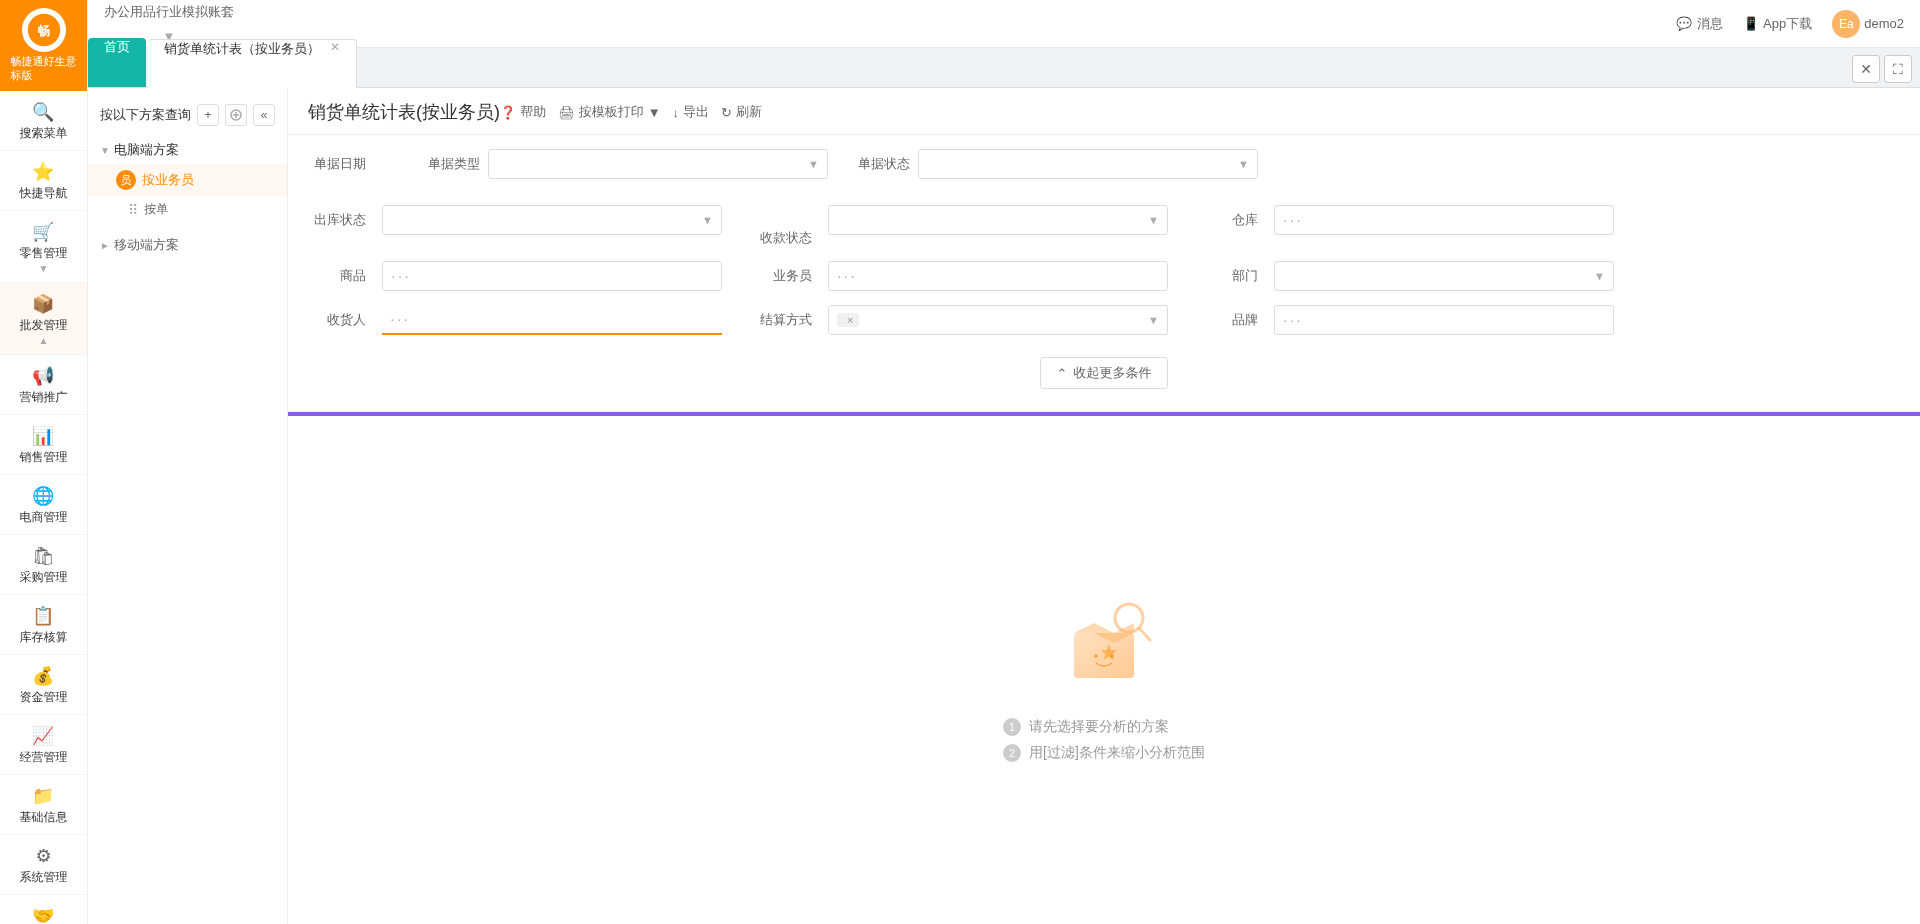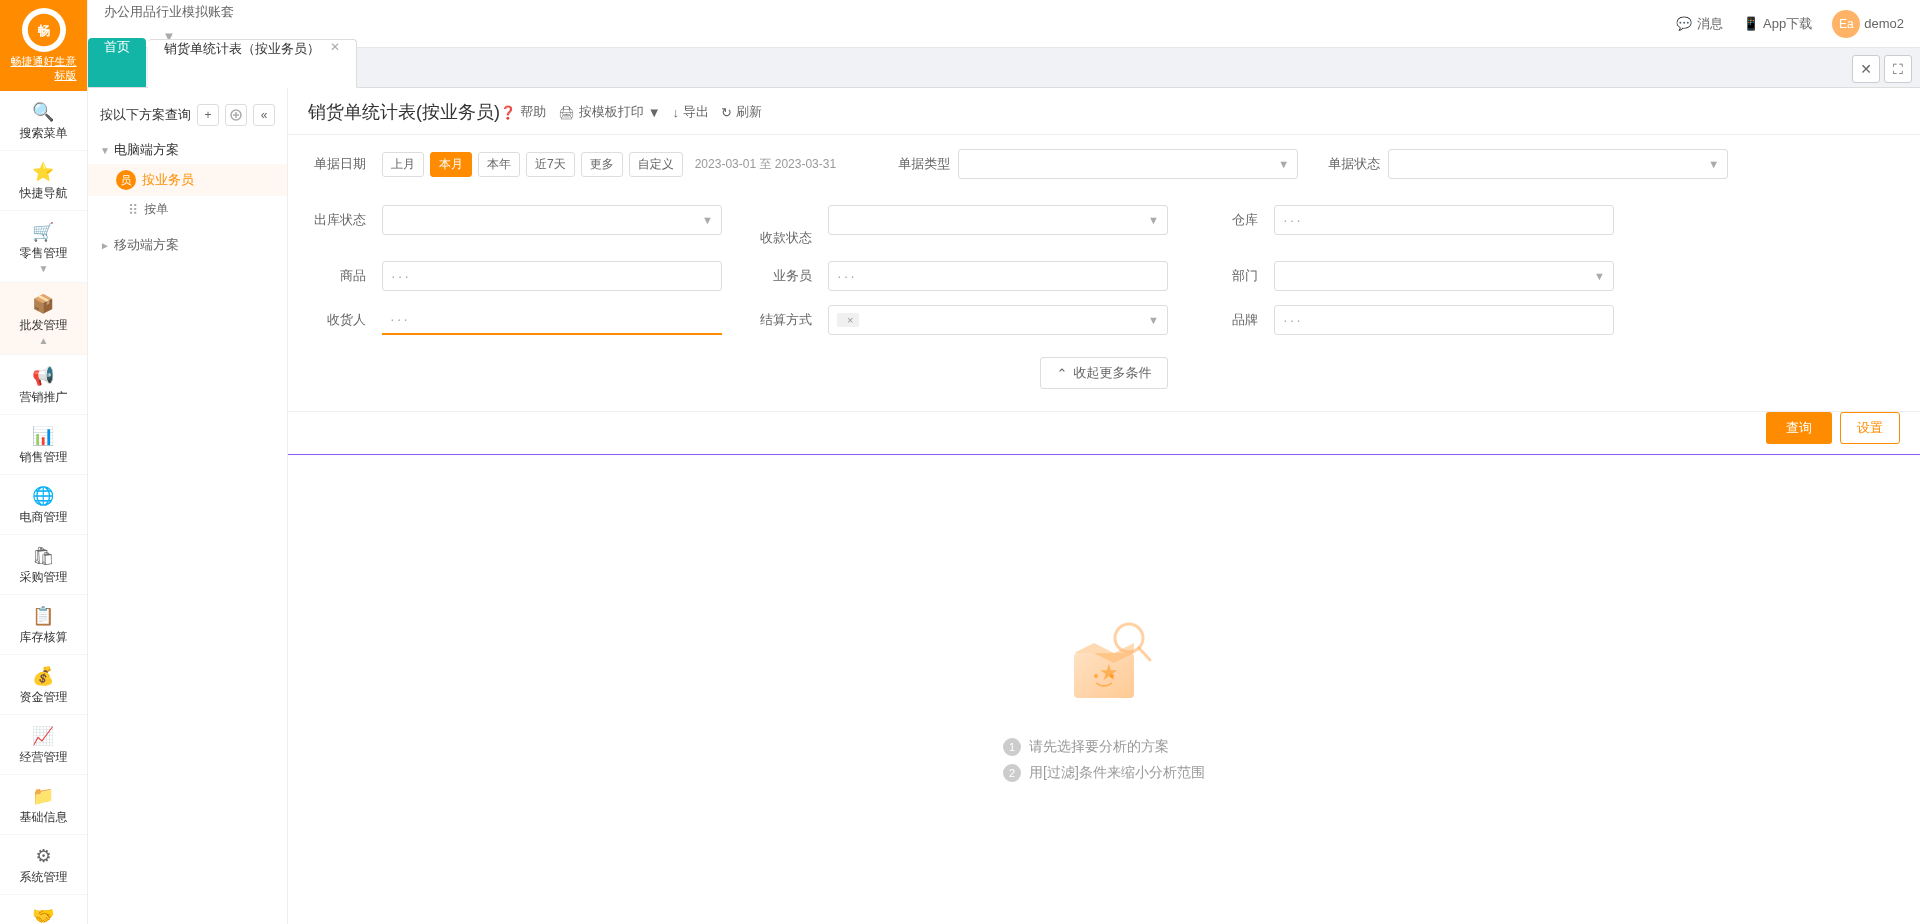--- a/index.html
+++ b/index.html
@@ -3,21 +3,21 @@
   <meta charset="utf-8">
   <style>
     * { box-sizing: border-box; margin: 0; padding: 0; }
     body { font-family: "Microsoft YaHei", "PingFang SC", Arial, sans-serif; font-size: 13px; background: #f5f5f5; color: #333; display: flex; height: 924px; overflow: hidden; }
 
     
     .sidebar { width: 88px; background: #fff; display: flex; flex-direction: column; align-items: center; border-right: 1px solid #eee; height: 100%; overflow-y: auto; }
     .sidebar-logo { width: 100%; background: #ff8c00; padding: 8px 4px; display: flex; flex-direction: column; align-items: center; }
     .sidebar-logo-icon { width: 44px; height: 44px; border-radius: 50%; background: #fff; display: flex; align-items: center; justify-content: center; overflow: hidden; margin-bottom: 2px; }
     .sidebar-logo-icon svg { width: 36px; height: 36px; }
-    .sidebar-logo-text { color: #fff; font-size: 11px; text-align: right; line-height: 1.3; text-decoration: underline; }
+    .sidebar-logo-text { color: #fff; font-size: 11px; text-align: left; line-height: 1.3; }
     .sidebar-nav { width: 100%; display: flex; flex-direction: column; align-items: center; }
     .sidebar-nav-item { width: 100%; display: flex; flex-direction: column; align-items: center; padding: 10px 4px 8px; cursor: pointer; border-bottom: 1px solid #f5f5f5; position: relative; }
     .sidebar-nav-item.active { background: #fff8f2; }
     .sidebar-nav-item .nav-icon { font-size: 18px; color: #666; }
     .sidebar-nav-item .nav-label { font-size: 12px; color: #333; margin-top: 2px; white-space: nowrap; }
     .sidebar-nav-item .nav-arrow { font-size: 10px; color: #aaa; margin-top: 1px; }
 
     
     .main { flex: 1; display: flex; flex-direction: column; height: 100%; overflow: hidden; }
 
@@ -275,35 +275,26 @@
             <span>↓</span>
             <span>导出</span>
           </div>
           <div class="page-action-item">
             <span>↻</span>
             <span>刷新</span>
           </div>
         </div>
       </div>
 
-      <div style="background:#fff; border-bottom:1px solid #8b5cf6;">
+      <div style="background:#fff; border-bottom:4px solid #8b5cf6;">
 
         <div class="filter-area">
 
           <div class="filter-row">
             <span class="filter-label">单据日期</span>
-            <div class="filter-date-group">
-              <button class="date-btn">上月</button>
-              <button class="date-btn active">本月</button>
-              <button class="date-btn">本年</button>
-              <button class="date-btn">近7天</button>
-              <button class="date-btn">更多</button>
-              <button class="date-btn">自定义</button>
-              <span class="date-range" style="margin-left:6px;">2023-03-01 至 2023-03-31</span>
-            </div>
             <div style="flex:1;display:flex;align-items:center;gap:8px;margin-left:40px;">
               <span class="filter-label">单据类型</span>
               <div class="filter-select" style="flex:1;max-width:340px;">
                 <span class="placeholder"></span>
                 <span class="arrow">▼</span>
               </div>
               <span class="filter-label" style="margin-left:16px;">单据状态</span>
               <div class="filter-select" style="flex:1;max-width:340px;">
                 <span class="placeholder"></span>
                 <span class="arrow">▼</span>
@@ -364,24 +355,20 @@
           </div>
 
           <div class="collapse-row">
             <button class="collapse-btn">
               <span>⌃</span>
               <span>收起更多条件</span>
             </button>
           </div>
         </div>
 
-        <div class="action-bar">
-          <button class="btn-query">查询</button>
-          <button class="btn-settings">设置</button>
-        </div>
       </div>
 
       <div class="empty-state">
         <div class="empty-icon">
           <svg viewBox="0 0 120 120" xmlns="http://www.w3.org/2000/svg" width="120" height="120">
             <defs>
               <linearGradient id="boxGrad" x1="0" y1="0" x2="1" y2="1">
                 <stop offset="0%" stop-color="#ffd4a8"></stop>
                 <stop offset="100%" stop-color="#ffb366"></stop>
               </linearGradient>

